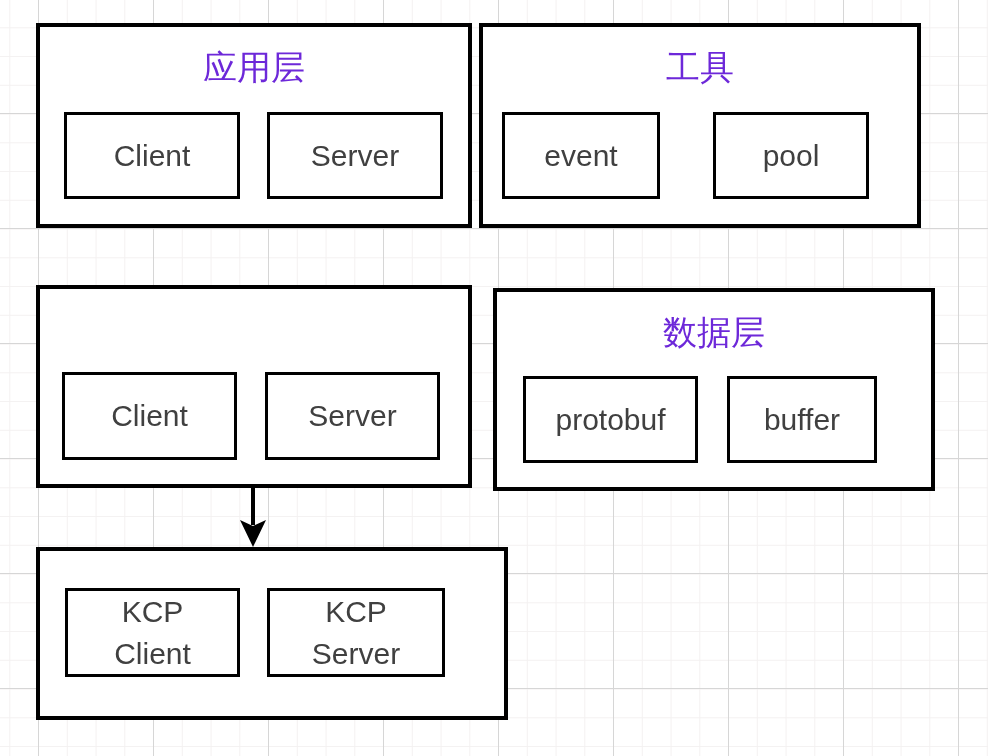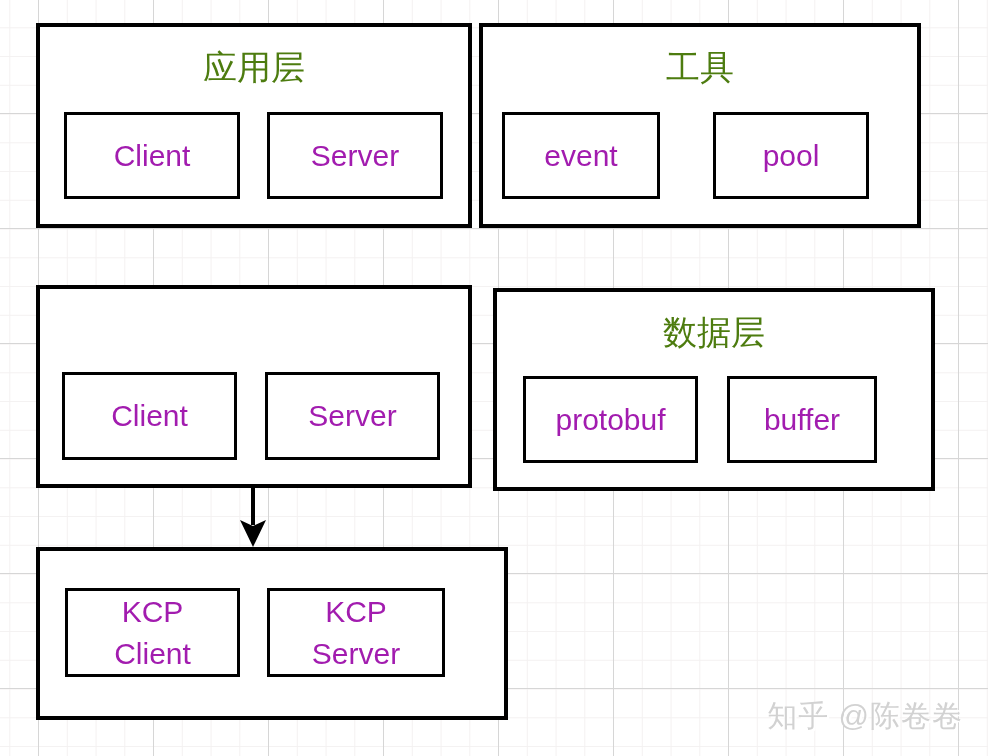--- a/index.html
+++ b/index.html
@@ -31,35 +31,35 @@
     background: #ffffff;
     border: 4px solid #000000;
   }
   .group-title {
     position: absolute;
     left: 0;
     top: 20px;
     width: 100%;
     text-align: center;
     font-size: 34px;
-    color: #4d7c0f;
+    color: #6d28d9;
     line-height: 1.2;
   }
   .node {
     position: absolute;
     box-sizing: border-box;
     background: #ffffff;
     border: 3px solid #000000;
     display: flex;
     align-items: center;
     justify-content: center;
   }
   .node-label {
     font-size: 30px;
-    color: #a21caf;
+    color: #404040;
     text-align: center;
     line-height: 1.4;
     white-space: pre-line;
   }
   .arrow {
     position: absolute;
     left: 238px;
     top: 488px;
   }
   .watermark {
@@ -126,15 +126,14 @@
       <span class="node-label">KCP
 Server</span>
     </div>
   </div>
 
   <svg class="arrow" width="30" height="61" viewBox="0 0 30 61" aria-hidden="true">
     <line x1="15" y1="0" x2="15" y2="37" stroke="#000000" stroke-width="4"></line>
     <path d="M15 59 L2 32 L15 38 L28 32 Z" fill="#000000"></path>
   </svg>
 
-  <div class="watermark">知乎 @陈卷卷</div>
 
 </div>
 
 </body></html>

